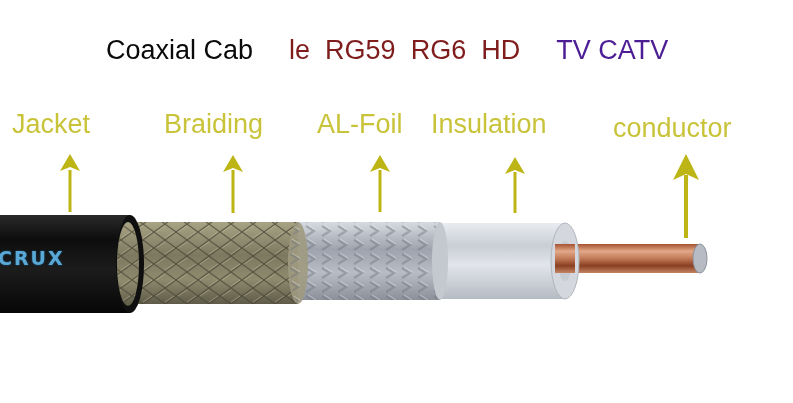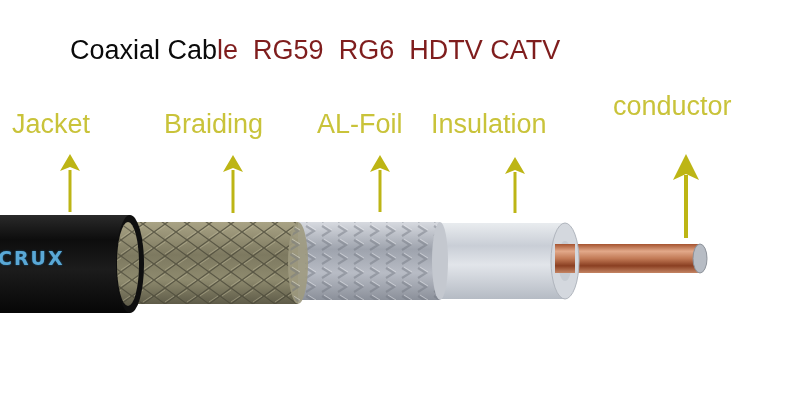--- a/index.html
+++ b/index.html
@@ -1,33 +1,33 @@
 <!DOCTYPE html>
 <html><head>
 <meta charset="utf-8">
 <style>
   html, body { margin: 0; padding: 0; background: #ffffff; }
   body { width: 793px; height: 403px; position: relative; overflow: hidden;
          font-family: "Liberation Sans", sans-serif; }
   .title { position: absolute; left: 70px; top: 34px; font-size: 27px; line-height: 32px;
            white-space: pre; letter-spacing: 0px; }
-  .title span { display: inline; }
+  .title span { display: inline; margin-left: 36px; }
   .label { position: absolute; top: 108px; font-size: 27px; line-height: 32px; white-space: nowrap; }
   svg.cable { position: absolute; left: 0; top: 0; }
 </style>
 </head>
 <body>
 
-<div class="title"><span style="color:#0a0a0a">Coaxial Cab</span><span style="color:#7f1d1d">le  RG59  RG6  HD</span><span style="color:#7f1d1d">TV CATV</span></div>
+<div class="title"><span style="color:#0a0a0a">Coaxial Cab</span><span style="color:#7f1d1d">le  RG59  RG6  HD</span><span style="color:#4c1d95">TV CATV</span></div>
 
 <div class="label" style="left:12px;color:#c9c33a">Jacket</div>
 <div class="label" style="left:164px;color:#c9c33a">Braiding</div>
 <div class="label" style="left:317px;color:#c9c33a">AL-Foil</div>
 <div class="label" style="left:431px;color:#c9c33a">Insulation</div>
-<div class="label" style="left:613px;top:90px;color:#c9c33a">conductor</div>
+<div class="label" style="left:613px;top:112px;color:#c9c33a">conductor</div>
 
 <svg class="cable" width="793" height="403" viewBox="0 0 793 403">
   <defs>
     <linearGradient id="gJacket" x1="0" y1="0" x2="0" y2="1">
       <stop offset="0" stop-color="#2a2a2a"></stop>
       <stop offset="0.25" stop-color="#0d0d0d"></stop>
       <stop offset="0.55" stop-color="#1c1c1c"></stop>
       <stop offset="1" stop-color="#060606"></stop>
     </linearGradient>
     <linearGradient id="gBraid" x1="0" y1="0" x2="0" y2="1">

